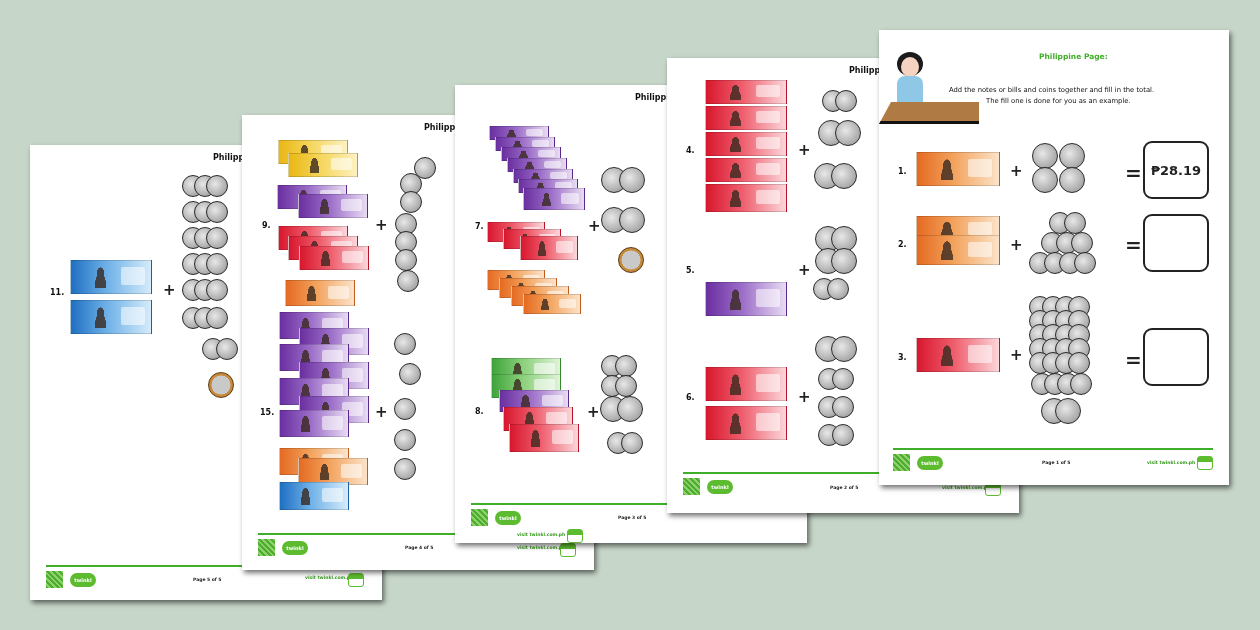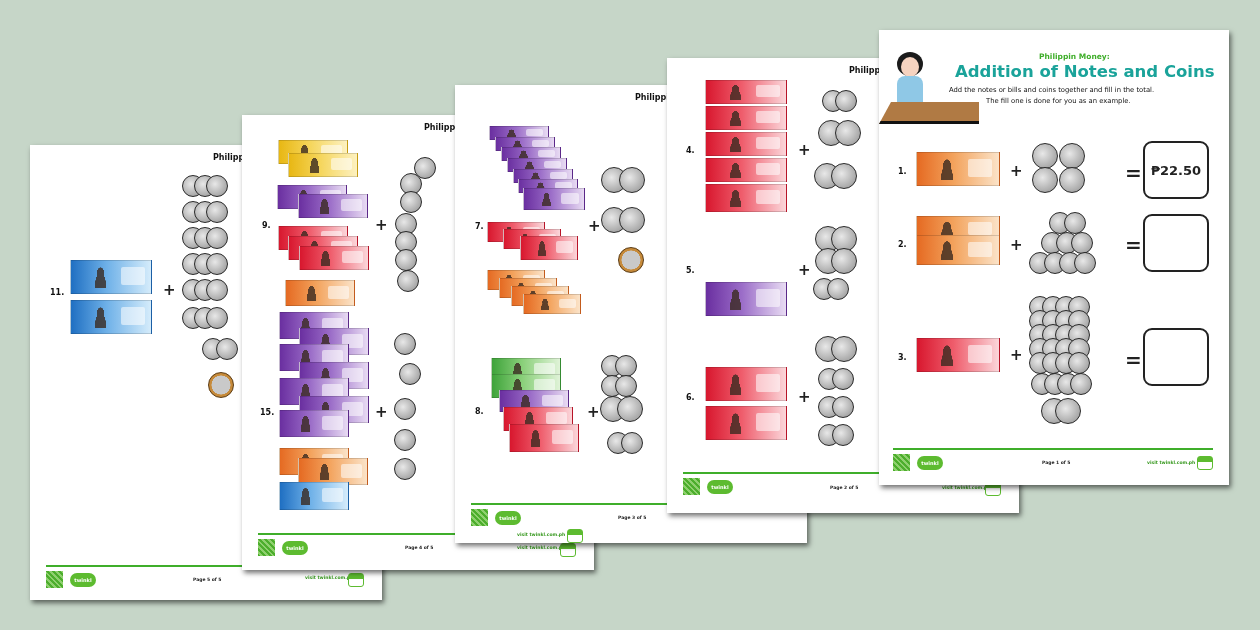--- a/index.html
+++ b/index.html
@@ -263,34 +263,33 @@
 </div>
 
 <div class="page" style="left:879px; top:30px; width:350px; height:455px;">
 
   <div>
     <div class="girl-head" style="left:18px; top:22px; width:26px; height:24px; background:#1b1b1b;"></div>
     <div class="girl-head" style="left:22px; top:27px; width:18px; height:20px; background:#f6d3c0;"></div>
     <div style="position:absolute; left:18px; top:46px; width:26px; height:26px; background:#8fc8e6; border-radius:8px 8px 0 0;"></div>
     <div class="table-top" style="left:0px; top:72px; width:100px; height:22px; clip-path:polygon(12% 0,100% 0,100% 100%,0 100%);"></div>
   </div>
-  <div class="subtitle" style="left:160px; top:22px;">Philippin Money:</div>
-  <div class="main-title" style="left:76px; top:32px;">Addition of Notes and Coins</div>
+  <div class="subtitle" style="left:160px; top:22px;">Philippine Page:</div>
   <div class="instr" style="left:70px; top:56px;">Add the notes or bills and coins together and fill in the total.</div>
   <div class="instr" style="left:107px; top:67px;">The fill one is done for you as an example.</div>
 
   <div class="qnum" style="left:19px; top:137px;">1.</div>
   <div class="note n20" style="left:37px; top:122px; width:84px; height:34px;"></div>
   <div class="plus" style="left:131px; top:134px;">+</div>
   <div class="coin big" style="left:153px; top:113px;"></div>
   <div class="coin big" style="left:180px; top:113px;"></div>
   <div class="coin big" style="left:153px; top:137px;"></div>
   <div class="coin big" style="left:180px; top:137px;"></div>
   <div class="eq" style="left:246px; top:133px;">=</div>
-  <div class="answer-box" style="left:264px; top:111px;">₱22.50</div>
+  <div class="answer-box" style="left:264px; top:111px;">₱28.19</div>
 
   <div class="qnum" style="left:19px; top:210px;">2.</div>
   <div class="note n20" style="left:37px; top:186px; width:84px; height:26px;"></div>
   <div class="note n20" style="left:37px; top:205px; width:84px; height:30px;"></div>
   <div class="plus" style="left:131px; top:208px;">+</div>
   <div class="coin" style="left:170px; top:182px;"></div>
   <div class="coin" style="left:185px; top:182px;"></div>
   <div class="coin" style="left:162px; top:202px;"></div>
   <div class="coin" style="left:177px; top:202px;"></div>
   <div class="coin" style="left:192px; top:202px;"></div>

